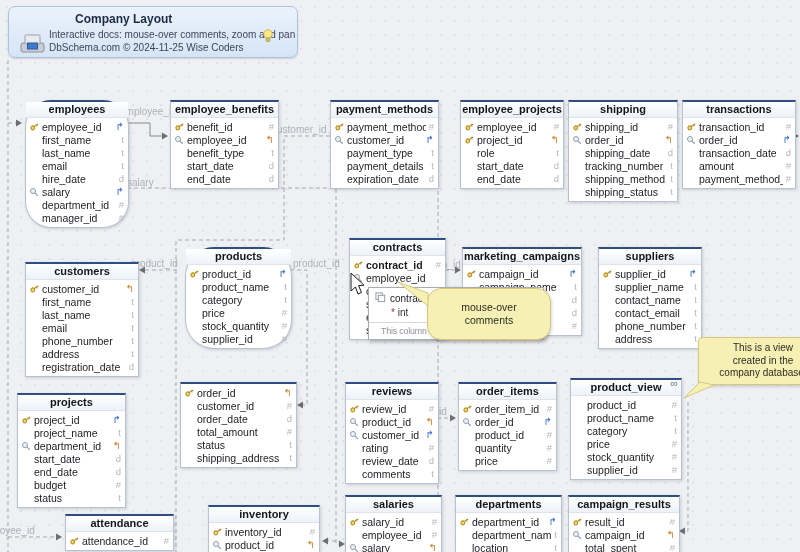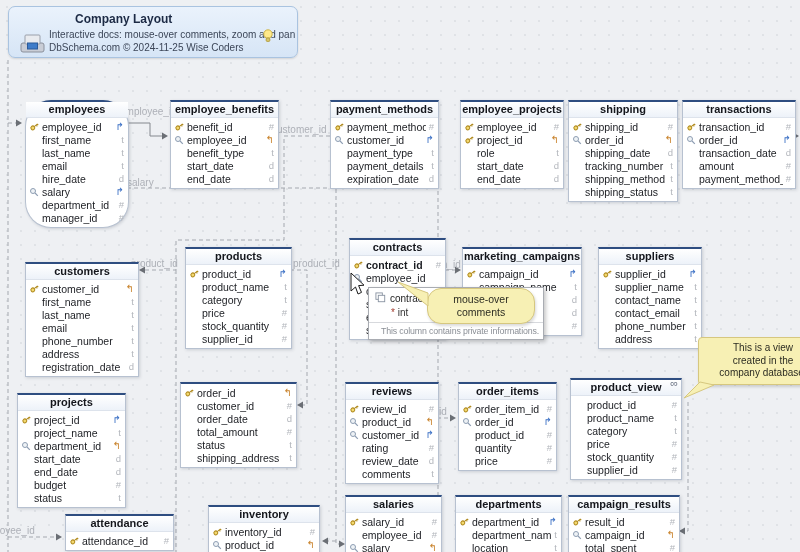--- a/index.html
+++ b/index.html
@@ -42,21 +42,21 @@
     border:1px solid #a9acb2;box-shadow:2px 2px 4px rgba(0,0,0,.22);font-size:10px;color:#222;}
   #tooltip .tline{display:flex;align-items:center;gap:4px;padding:4px 6px 0 6px;}
   #tooltip .ttype{padding:2px 6px 4px 22px;color:#333;}
   #tooltip .star{color:#a23c2e;}
   #tooltip .tfoot{border-top:1px solid #d7d9dd;padding:3px 4px;color:#8b8f96;font-size:8.8px;
     letter-spacing:-0.15px;white-space:nowrap;text-align:right;}
   
   .note{background:#f7f0b4;border:1px solid #d6c77f;color:#2c2c22;z-index:11;position:absolute;
     box-shadow:1px 2px 3px rgba(0,0,0,.15);}
   #bubble{left:427px;top:288px;width:104px;height:32px;border-radius:14px;font-size:10.5px;
-    display:flex;align-items:center;justify-content:center;text-align:center;line-height:13px;padding:1px;}
+    display:flex;align-items:center;justify-content:center;text-align:center;line-height:13px;padding:9px;}
   #viewnote{left:698px;top:337px;width:96px;border-radius:4px;font-size:10px;line-height:12.5px;
     text-align:center;padding:4px 16px;}
   #overlay-svg{position:absolute;left:0;top:0;z-index:12;pointer-events:none;}
 </style>
 </head>
 <body>
 
 <div id="canvas">
 
   <svg id="conn-svg" width="800" height="552">
@@ -411,21 +411,21 @@
             <span class="cname">address</span>
             <span class="ctype">t</span>
           </div>
           <div class="trow">
             <span class="cicon"></span>
             <span class="cname">registration_date</span>
             <span class="ctype">d</span>
           </div>
         </div>
       </div>
-      <div class="table" style="left: 185px; top: 247px; width: 105px;">
+      <div class="table" style="left: 185px; top: 247px; width: 105px; border-radius: 29px;">
         <div class="thead"><span>products</span></div>
         <div class="tbody">
           <div class="trow">
             <span class="cicon">
               <svg width="11" height="11" viewBox="0 0 12 12">
                 <g transform="rotate(-40 6 6)">
                   <circle cx="3.6" cy="6" r="2.1" fill="#f3d970" stroke="#b08a1e" stroke-width="1.1"></circle>
                   <path d="M5.7 6h4.6M8.4 6v1.9M10.1 6v1.4" stroke="#b08a1e" stroke-width="1.1" fill="none"></path>
                 </g>
               </svg>

